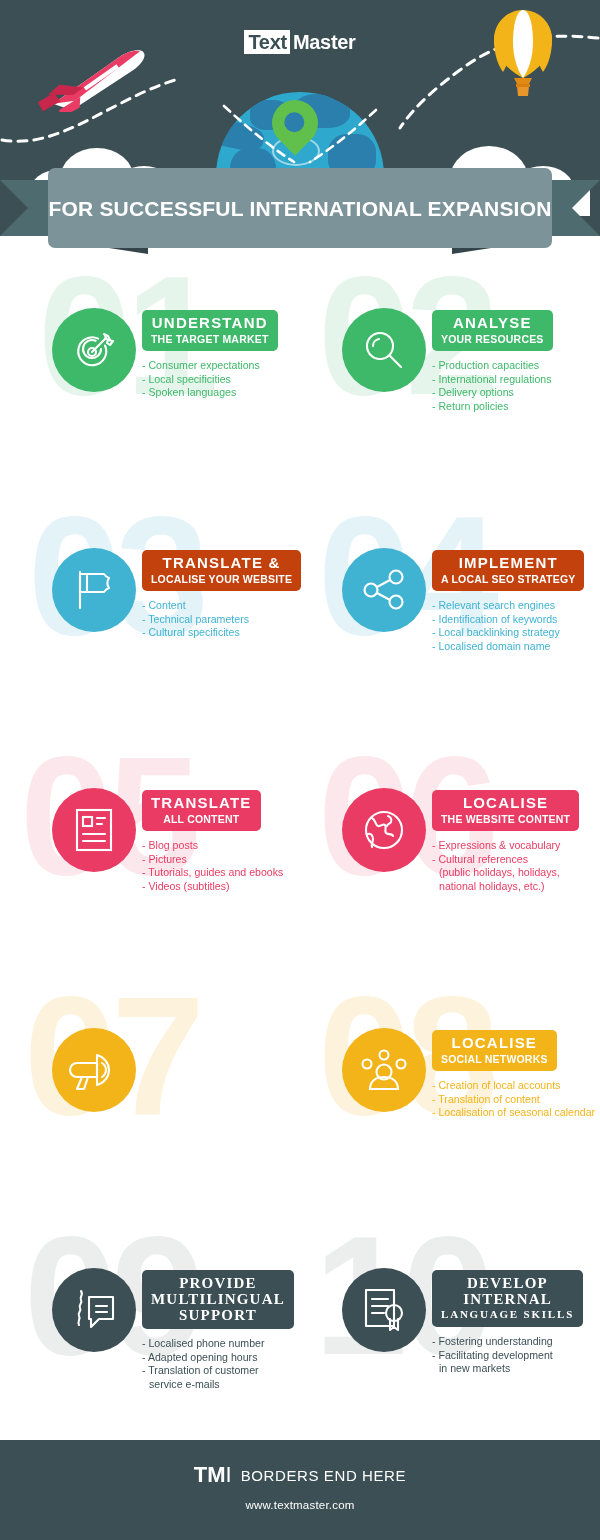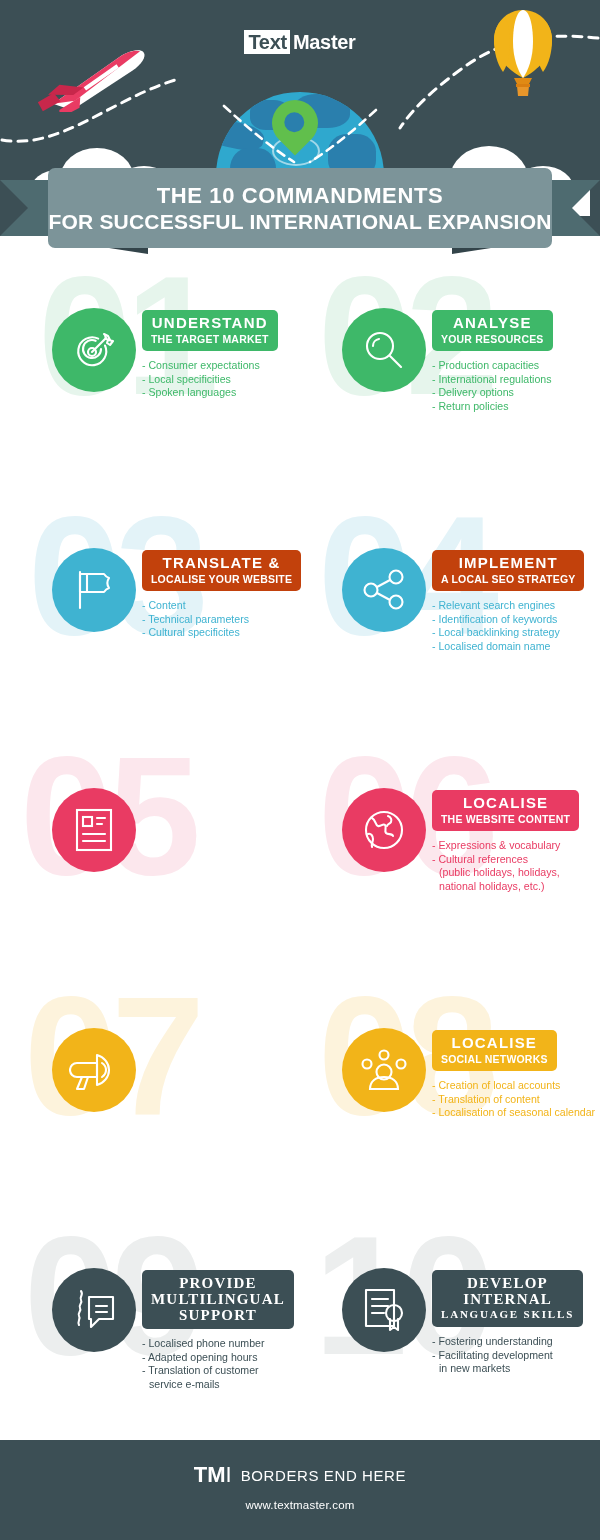--- a/index.html
+++ b/index.html
@@ -287,21 +287,20 @@
   <div class="logo">
     <span class="lg-a">Text</span><span class="lg-b">Master</span>
   </div>
 
   <div class="ribbon-wrap">
     <div class="tail left"></div>
     <div class="tail right"></div>
     <div class="tail-fold left"></div>
     <div class="tail-fold right"></div>
     <div class="ribbon-body">
-      <div class="ribbon-l1">THE 10 COMMANDMENTS</div>
       <div class="ribbon-l2">FOR SUCCESSFUL INTERNATIONAL EXPANSION</div>
     </div>
   </div>
   <div class="header-base"></div>
 </div>
 
 <div class="grid" id="grid">
     <div class="row">
       <div class="cell left green">
         <div class="watermark wm-01">01</div>
@@ -379,20 +378,26 @@
         <div class="circle">
           <svg width="44" height="48" viewBox="0 0 44 48" fill="none" stroke="#fff" stroke-width="2.1" stroke-linecap="round">
       <rect x="5" y="4" width="34" height="40"></rect>
       <rect x="11" y="11" width="9" height="9"></rect>
       <path d="M25 12 H33"></path>
             <path d="M25 18 H30"></path>
       <path d="M11 28 H33"></path>
             <path d="M11 35 H33"></path>
     </svg>
         </div>
+        <div class="content"><div class="title-box"><div class="t1">TRANSLATE</div><div class="t2">ALL CONTENT</div></div><ul class="bullets">
+            <li>- Blog posts</li>
+            <li>- Pictures</li>
+            <li>- Tutorials, guides and ebooks</li>
+            <li>- Videos (subtitles)</li>
+          </ul></div>
       </div>
       <div class="cell right pink">
         <div class="watermark wm-06">06</div>
         <div class="circle">
           <svg width="48" height="48" viewBox="0 0 48 48" fill="none" stroke="#fff" stroke-width="2.1" stroke-linecap="round" stroke-linejoin="round">
       <circle cx="24" cy="24" r="18"></circle>
       <path d="M12 12 c4 2 3 7 6 8 c3 1 5 -3 7 -1 c2 2 -1 6 1 8 c2 2 6 0 7 3"></path>
       <path d="M8 28 c3 -1 5 2 5 5 c0 3 -2 5 -1 8"></path>
       <path d="M28 10 c3 1 4 4 3 6 c-1 2 -4 2 -4 4"></path>
     </svg>

